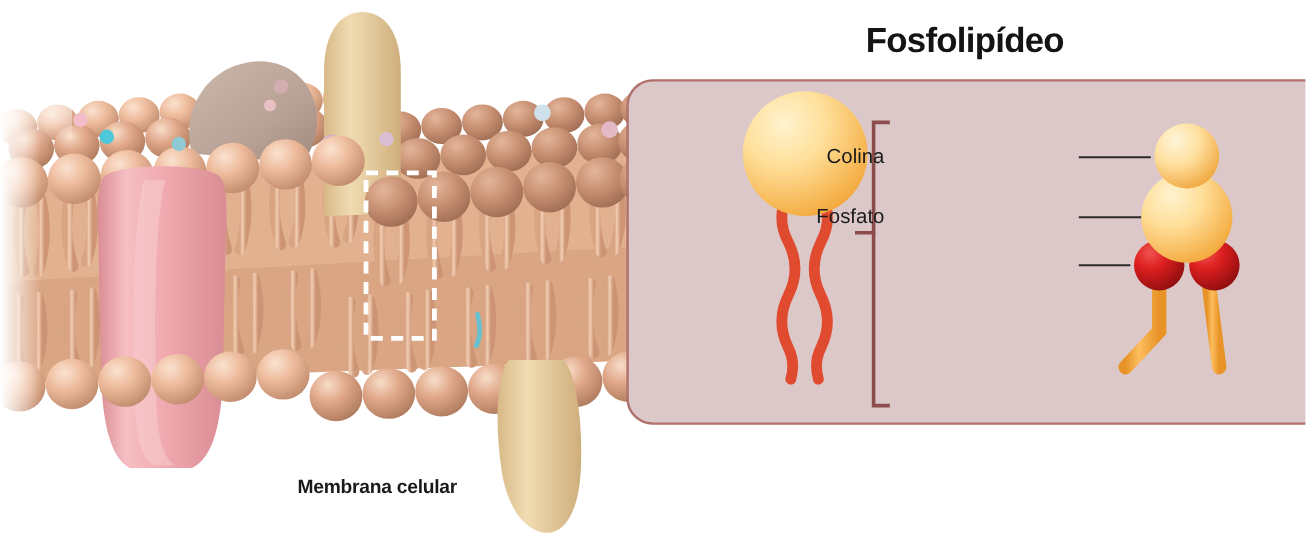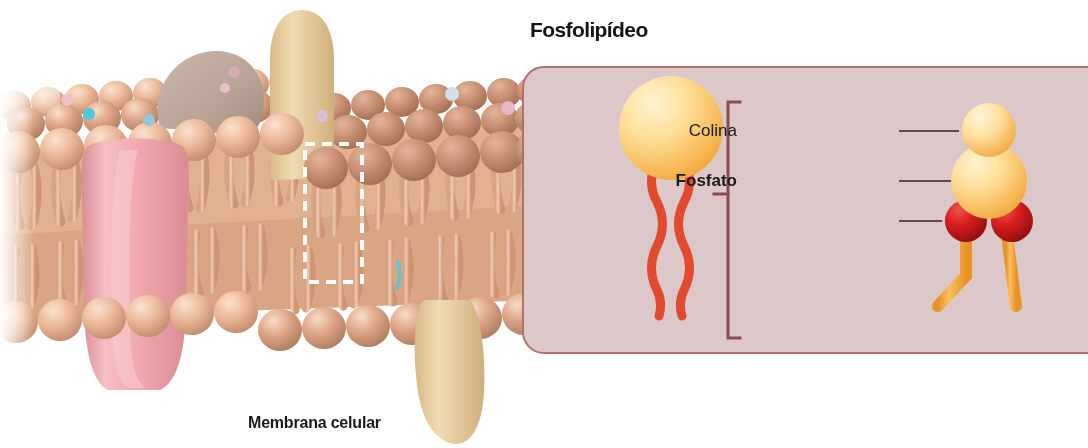--- a/index.html
+++ b/index.html
@@ -29,30 +29,30 @@
   
   #membrane-caption {
     position: absolute;
     left: 248px;
     top: 398px;
     font-size: 16px;
     font-weight: bold;
     color: #1a1a1a;
     letter-spacing: -0.2px;
     white-space: nowrap;
-    margin-top: 16px;
   }
 
   
   #panel-title {
     position: absolute;
     left: 530px;
     top: 18px;
     width: 548px;
-    font-size: 21px;
+    text-align: center;
+    font-size: 29px;
     font-weight: bold;
     color: #141414;
     letter-spacing: -0.6px;
   }
 
   
   #detail-panel {
     position: absolute;
     left: 522px;
     top: 66px;
@@ -68,21 +68,21 @@
 
   .panel-label {
     position: absolute;
     font-size: 17px;
     color: #1a1a1a;
     line-height: 1.15;
     text-align: right;
     white-space: nowrap;
   }
   #label-colina  { right: 407px; top: 53px; }
-  #label-fosfato { right: 407px; top: 103px; font-weight: bold; }
+  #label-fosfato { right: 407px; top: 103px; }
   #label-acidos  { right: 407px; top: 140px; }
 </style>
 </head>
 <body>
 
 <div id="stage">
 
   <div id="membrane-illustration">
     <svg id="membrane-svg" width="540" height="448" viewBox="0 0 540 448">
       <defs>

